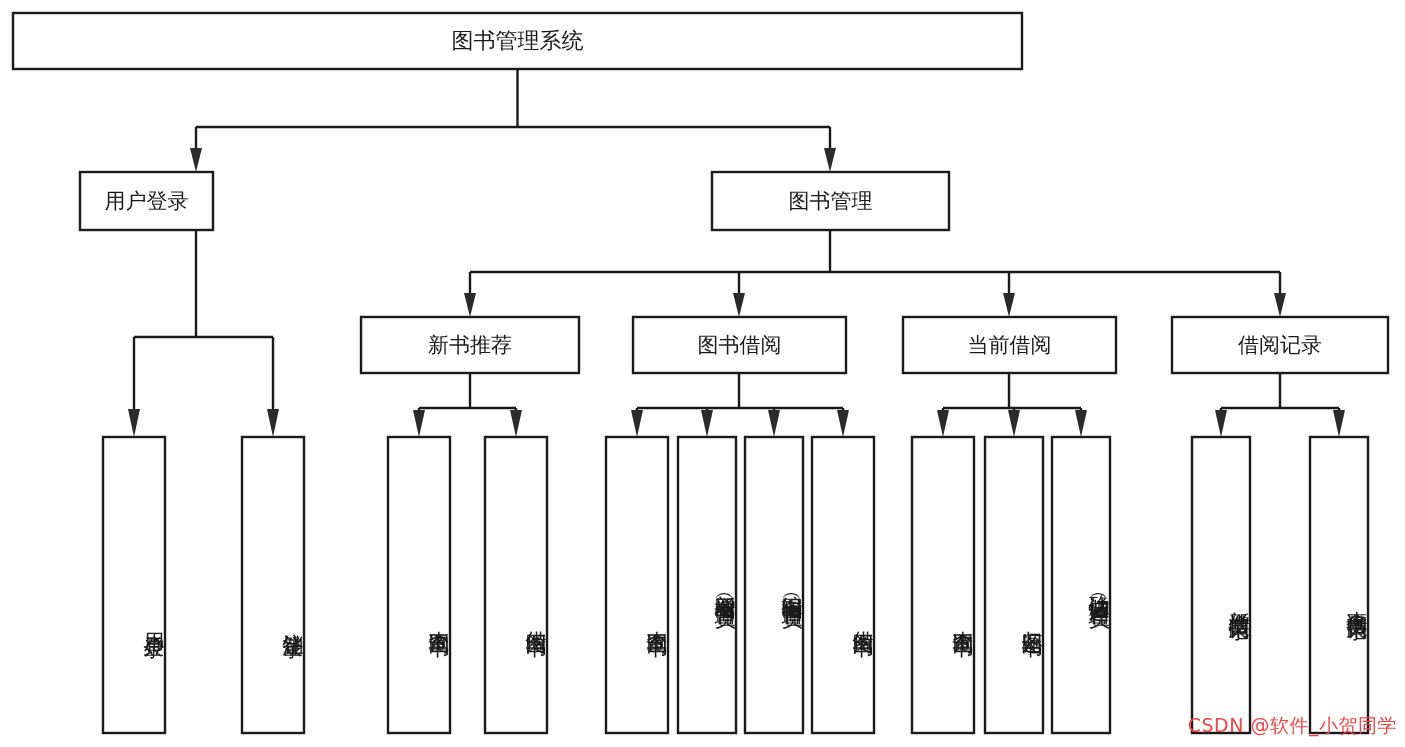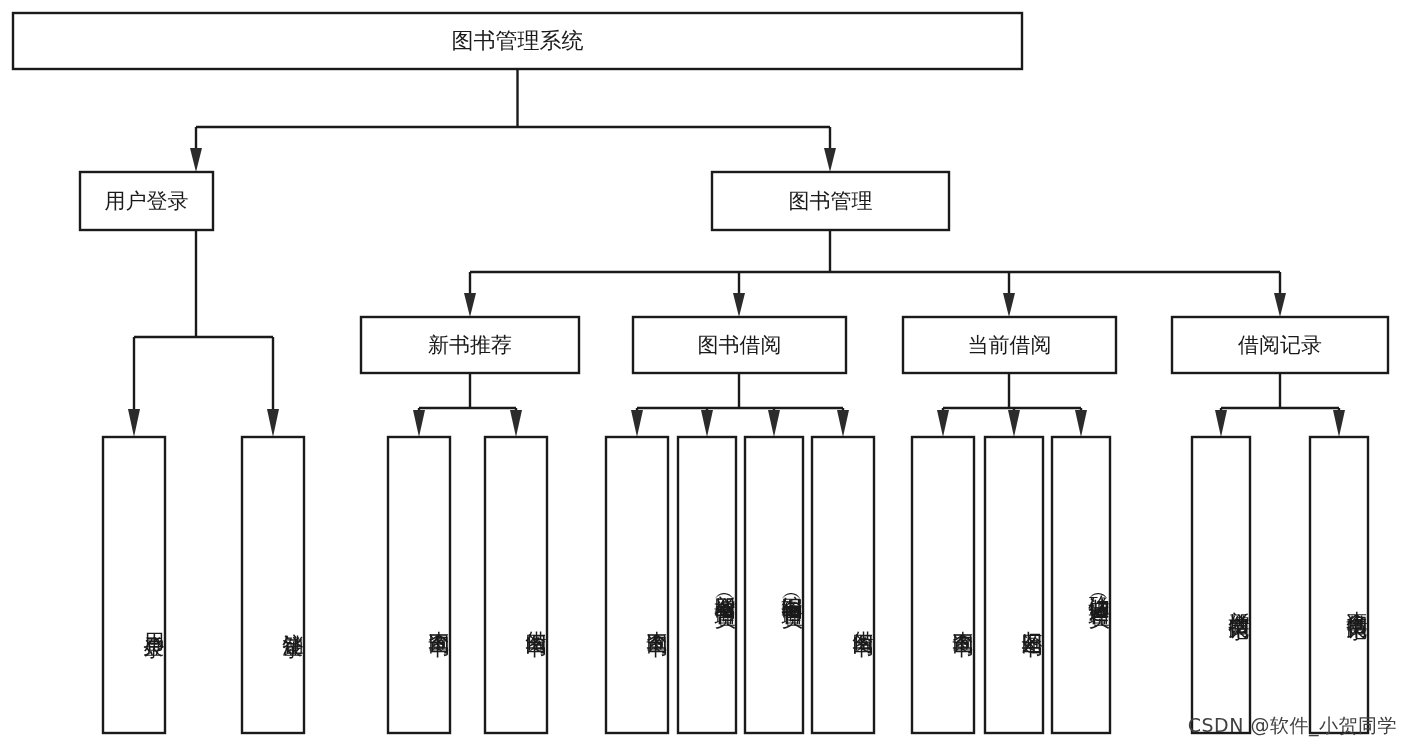--- a/index.html
+++ b/index.html
@@ -67,21 +67,21 @@
     align-items: flex-start;
     justify-content: center;
     pointer-events: none;
   }
   .watermark {
     position: absolute;
     right: 8px;
     bottom: 8px;
     font-family: "DejaVu Sans", "Liberation Sans", sans-serif;
     font-size: 19px;
-    color: #404040;
+    color: #ef4444;
     letter-spacing: 0.5px;
     white-space: nowrap;
   }
 </style>
 </head>
 <body>
 
 <div id="stage">
 
   <svg id="diagram" viewBox="0 0 1405 747">

